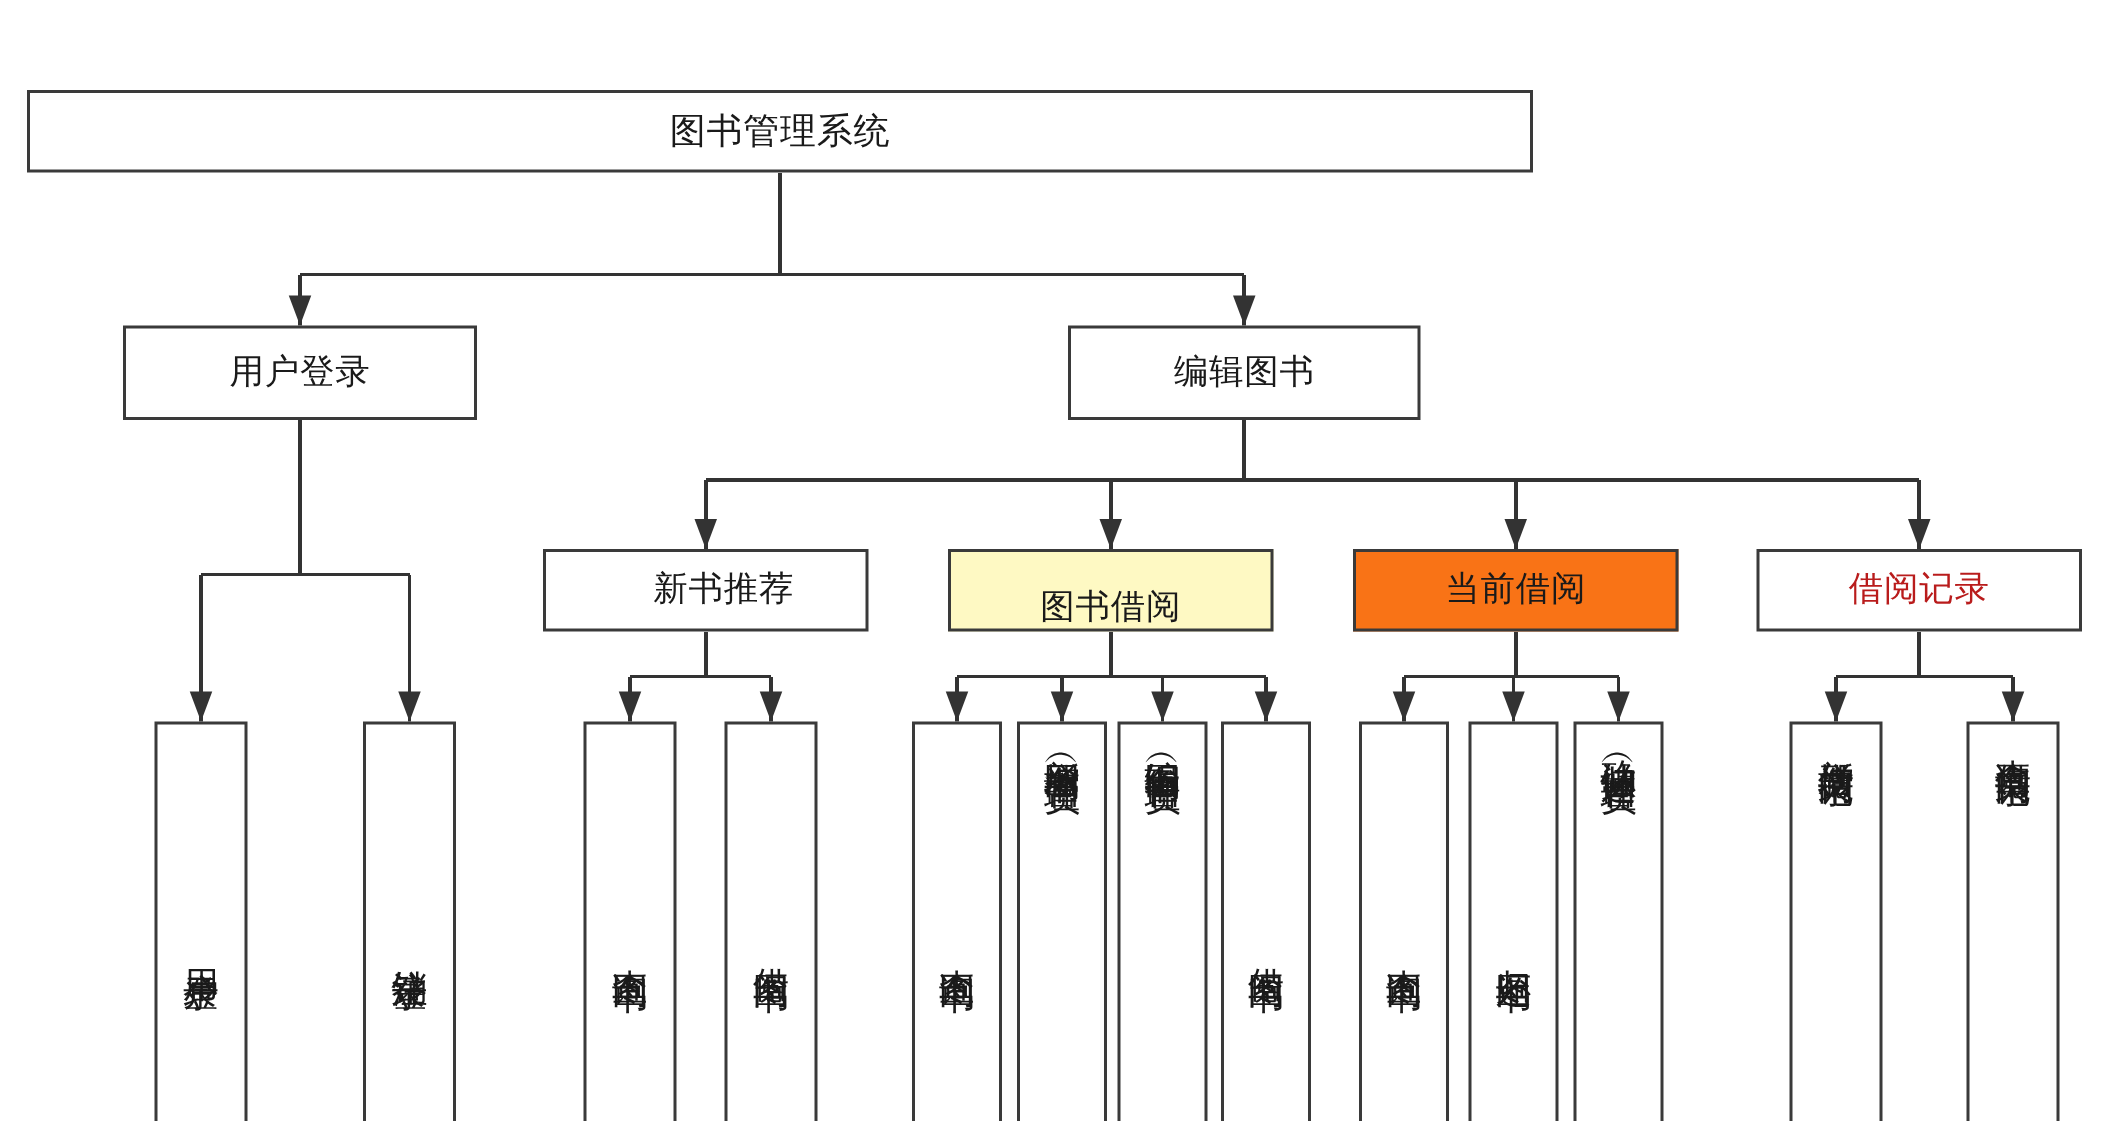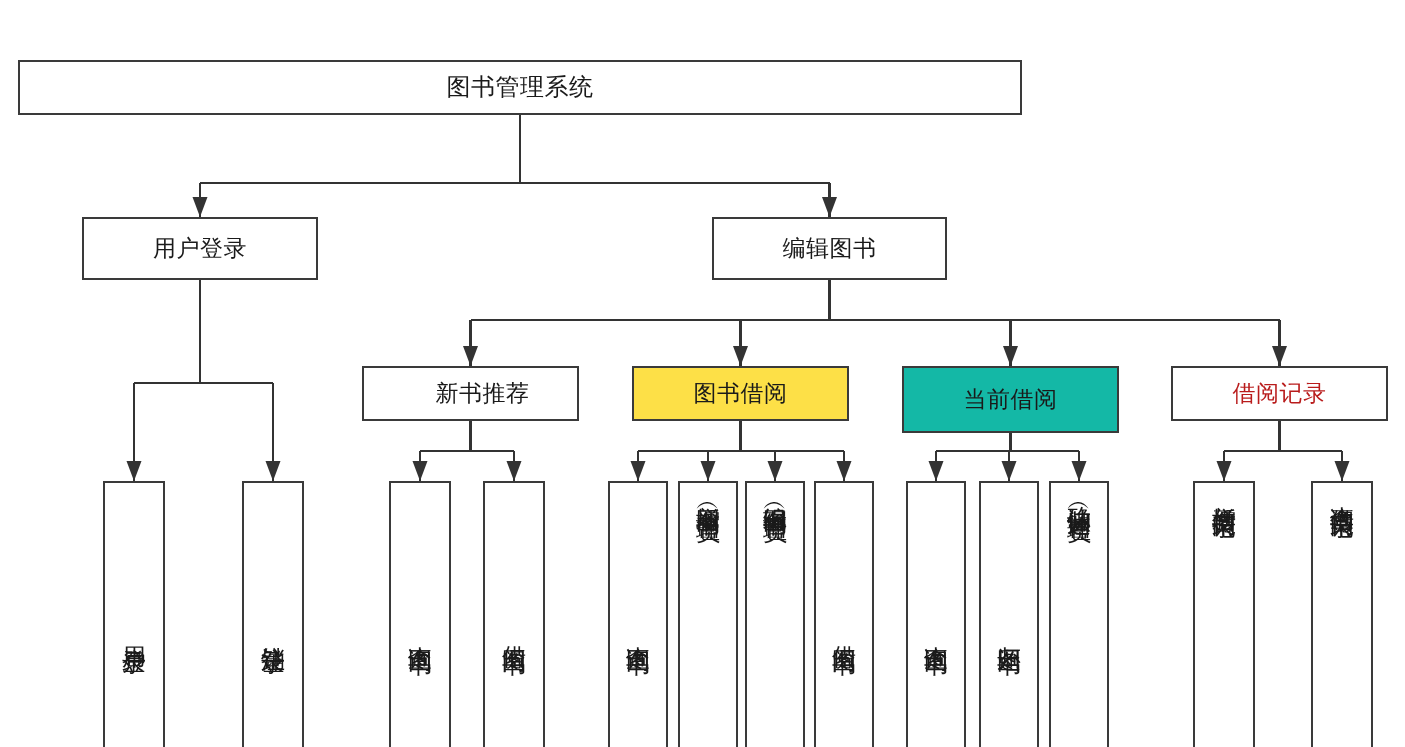--- a/index.html
+++ b/index.html
@@ -144,24 +144,24 @@
       </div>
       <div class="node horiz" style="left: 82px; top: 169px; width: 236px; height: 63px; border-color: rgb(58, 58, 58); background: rgb(255, 255, 255); color: rgb(26, 26, 26);">
         <span class="node-label">用户登录</span>
       </div>
       <div class="node horiz" style="left: 712px; top: 169px; width: 235px; height: 63px; border-color: rgb(58, 58, 58); background: rgb(255, 255, 255); color: rgb(26, 26, 26);">
         <span class="node-label">编辑图书</span>
       </div>
       <div class="node horiz" style="left: 362px; top: 318px; width: 217px; height: 55px; border-color: rgb(58, 58, 58); background: rgb(255, 255, 255); color: rgb(26, 26, 26); padding-left: 24px;">
         <span class="node-label">新书推荐</span>
       </div>
-      <div class="node horiz" style="left: 632px; top: 318px; width: 217px; height: 55px; border-color: rgb(58, 58, 58); background: #fde047; color: rgb(26, 26, 26);">
+      <div class="node horiz" style="left: 632px; top: 318px; width: 217px; height: 55px; border-color: rgb(58, 58, 58); background: #fef9c3; color: rgb(26, 26, 26); align-items: flex-end;">
         <span class="node-label">图书借阅</span>
       </div>
-      <div class="node horiz" style="left: 902px; top: 318px; width: 217px; height: 67px; border-color: rgb(58, 58, 58); background: #14b8a6; color: rgb(26, 26, 26);">
+      <div class="node horiz" style="left: 902px; top: 318px; width: 217px; height: 55px; border-color: rgb(58, 58, 58); background: #f97316; color: rgb(26, 26, 26);">
         <span class="node-label">当前借阅</span>
       </div>
       <div class="node horiz" style="left: 1171px; top: 318px; width: 217px; height: 55px; border-color: rgb(58, 58, 58); background: rgb(255, 255, 255); color: #b91c1c;">
         <span class="node-label">借阅记录</span>
       </div>
       <div class="node vert centered" style="left: 103px; top: 433px; width: 62px; height: 300px; border-color: rgb(58, 58, 58); background: rgb(255, 255, 255); color: rgb(26, 26, 26);">
         <span class="node-label">用户登录</span>
       </div>
       <div class="node vert centered" style="left: 242px; top: 433px; width: 62px; height: 300px; border-color: rgb(58, 58, 58); background: rgb(255, 255, 255); color: rgb(26, 26, 26);">
         <span class="node-label">注销登录</span>

